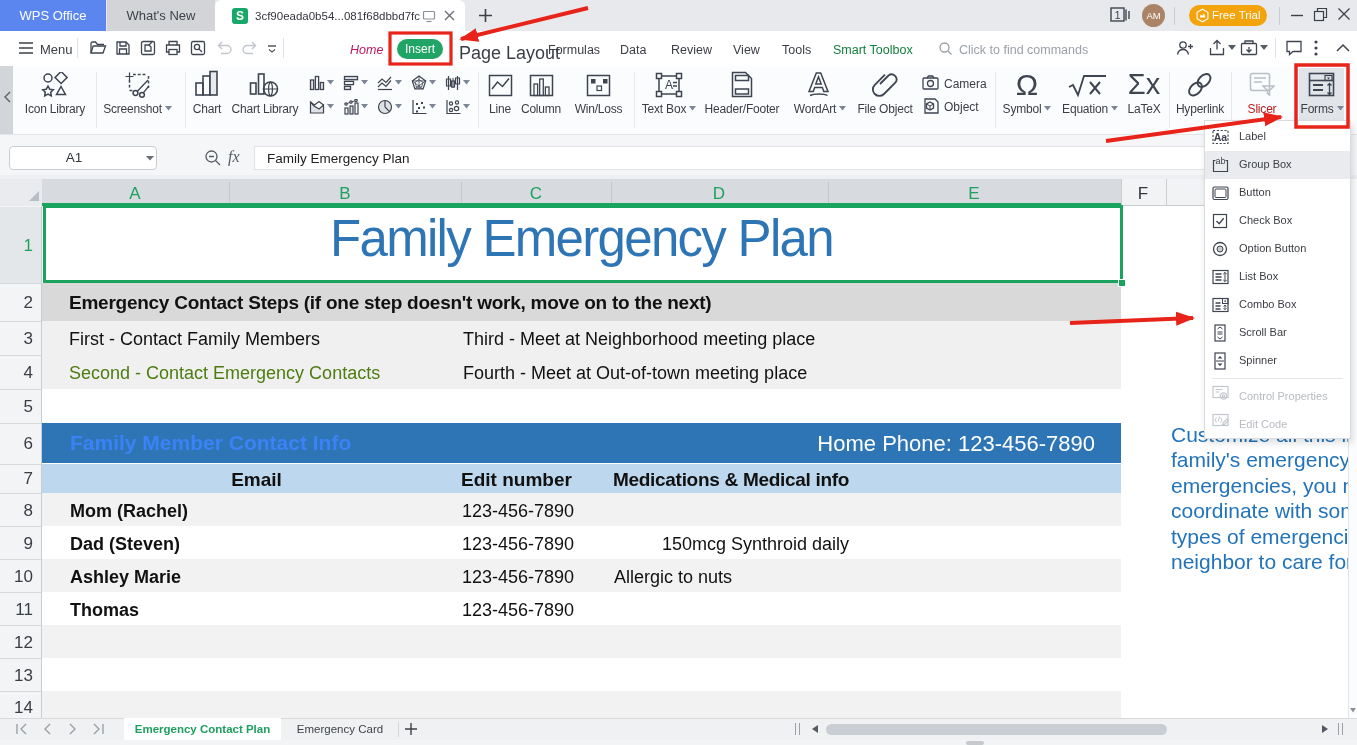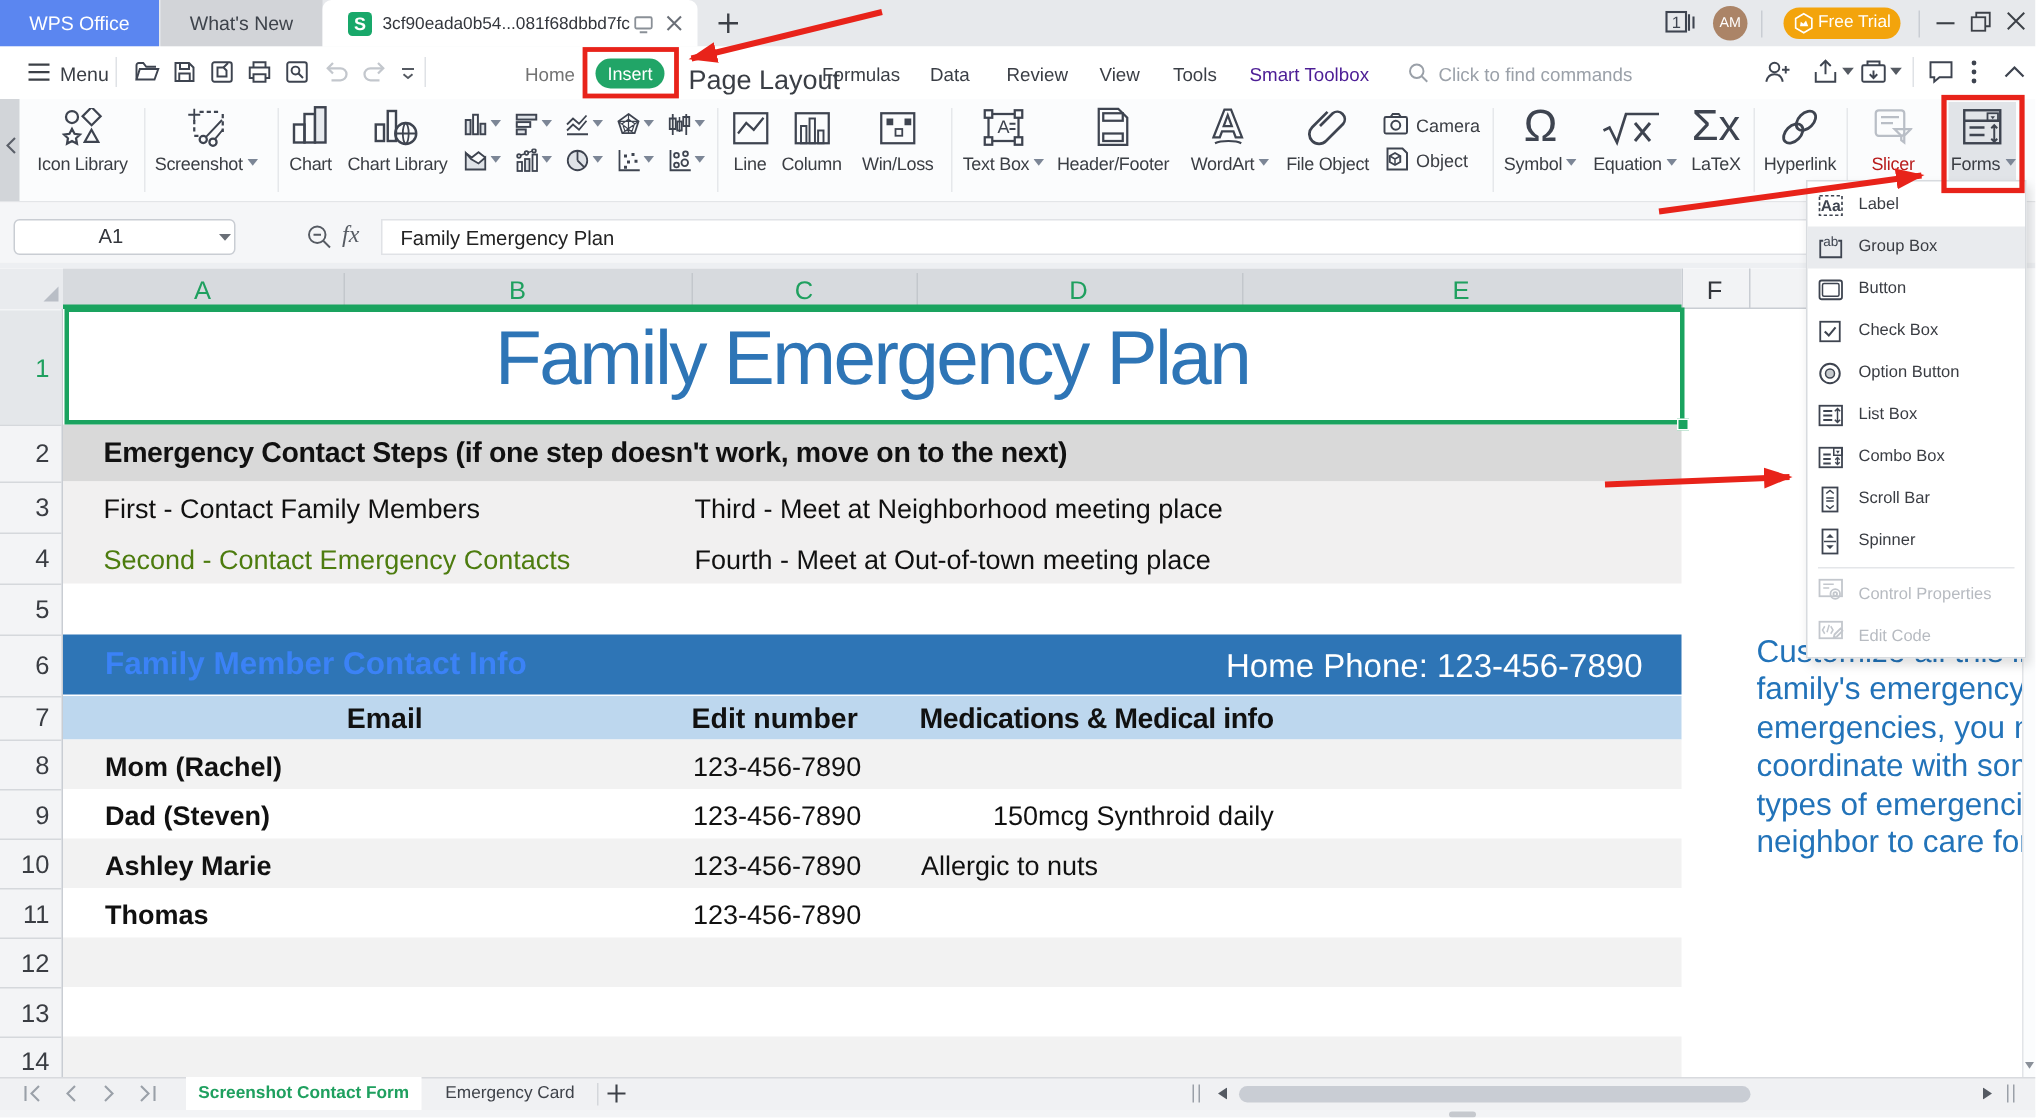--- a/index.html
+++ b/index.html
@@ -88,29 +88,29 @@
   </svg>
 <svg class="abs" style="left:241px;top:41px;" width="17" height="15" viewBox="0 0 17 15" fill="none" stroke="#c3c7cd" stroke-width="1.5">
     <path d="M14 4.5H6a4 4 0 00-4 4v0a4 4 0 004 4h6"></path>
     <path d="M11 1l3.5 3.5L11 8"></path>
   </svg>
 <svg class="abs" style="left:266px;top:45px;" width="12" height="8" viewBox="0 0 12 8" fill="none" stroke="#555a62" stroke-width="1.3">
     <path d="M2 1h8M3 4.5l3 2.5 3-2.5"></path>
   </svg>
 <div class="abs" style="left:283px;top:38px;width:1px;height:20px;background:#dfe2e6;"></div>
 
-<div class="abs" style="left:350px;top:43px;font-size:12.5px;color:#737373;">Home</div>
+<div class="abs" style="left:350px;top:43px;font-size:12.5px;color:#be185d;font-style:italic;">Home</div>
 <div class="abs" style="left:397px;top:39px;width:46px;height:20px;background:#21a567;border-radius:10px;color:#fff;font-size:12px;line-height:20px;text-align:center;">Insert</div>
 <div class="abs" style="left:459px;top:43px;font-size:18px;color:#3a3e45;">Page Layout</div>
 <div class="abs" style="left:548px;top:43px;font-size:12.5px;color:#3a3e45;">Formulas</div>
 <div class="abs" style="left:620px;top:43px;font-size:12.5px;color:#3a3e45;">Data</div>
 <div class="abs" style="left:671px;top:43px;font-size:12.5px;color:#3a3e45;">Review</div>
 <div class="abs" style="left:733px;top:43px;font-size:12.5px;color:#3a3e45;">View</div>
 <div class="abs" style="left:782px;top:43px;font-size:12.5px;color:#3a3e45;">Tools</div>
-<div class="abs" style="left:833px;top:43px;font-size:12.5px;color:#4c1d95;">Smart Toolbox</div>
+<div class="abs" style="left:833px;top:43px;font-size:12.5px;color:#15803d;">Smart Toolbox</div>
 <svg class="abs" style="left:938px;top:41px;" width="15" height="15" viewBox="0 0 15 15" fill="none" stroke="#9aa0a8" stroke-width="1.3">
     <circle cx="6.5" cy="6.5" r="4.5"></circle>
     <path d="M10 10l3.5 3.5"></path>
   </svg>
 <div class="abs" style="left:959px;top:43px;font-size:12.5px;color:#9ba1a9;">Click to find commands</div>
 
 <svg class="abs" style="left:1176px;top:39px;" width="19" height="18" viewBox="0 0 19 18" fill="none" stroke="#3e4450" stroke-width="1.3">
     <circle cx="7" cy="6" r="3.2"></circle>
     <path d="M1.5 15.5c.7-3.4 2.9-5 5.5-5s4.8 1.6 5.5 5"></path>
     <path d="M14.5 5v5M12 7.5h5"></path>
@@ -499,21 +499,21 @@
   </svg>
 
 <div class="abs" style="left:0;top:718px;width:1357px;height:27px;background:#f0f1f3;border-top:1px solid #d8dade;"></div>
 <svg class="abs" style="left:14px;top:723px;" width="92" height="12" viewBox="0 0 92 12" fill="none" stroke="#9aa0a8" stroke-width="1.4">
     <path d="M12 1L7 6l5 5M3 1v10"></path>
     <path d="M36 1l-5 5 5 5"></path>
     <path d="M56 1l5 5-5 5"></path>
     <path d="M80 1l5 5-5 5M89 1v10"></path>
   </svg>
 <div class="abs" style="left:124px;top:718px;width:157px;height:22px;background:#fff;"></div>
-<div class="abs" style="left:124px;top:723px;width:157px;text-align:center;font-size:11.5px;font-weight:bold;color:#1fa05f;">Screenshot Contact Form</div>
+<div class="abs" style="left:124px;top:723px;width:157px;text-align:center;font-size:11.5px;font-weight:bold;color:#1fa05f;">Emergency Contact Plan</div>
 <div class="abs" style="left:281px;top:723px;width:118px;text-align:center;font-size:11.5px;color:#3f434a;">Emergency Card</div>
 <div class="abs" style="left:398px;top:722px;width:1px;height:15px;background:#d4d7db;"></div>
 <svg class="abs" style="left:404px;top:722px;" width="14" height="14" viewBox="0 0 14 14" stroke="#3c4047" stroke-width="1.4">
     <path d="M7 1v12M1 7h12"></path>
   </svg>
 
 <div class="abs" style="left:795px;top:723px;width:5px;height:12px;border-left:1.5px solid #9aa0a8;border-right:1.5px solid #9aa0a8;"></div>
 <svg class="abs" style="left:812px;top:725px;" width="6" height="8" viewBox="0 0 6 8" fill="#555a62">
     <path d="M6 0v8L0 4z"></path>
   </svg>

